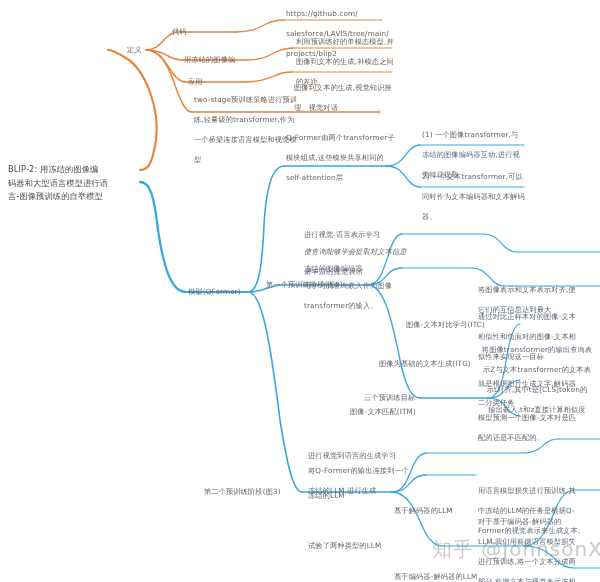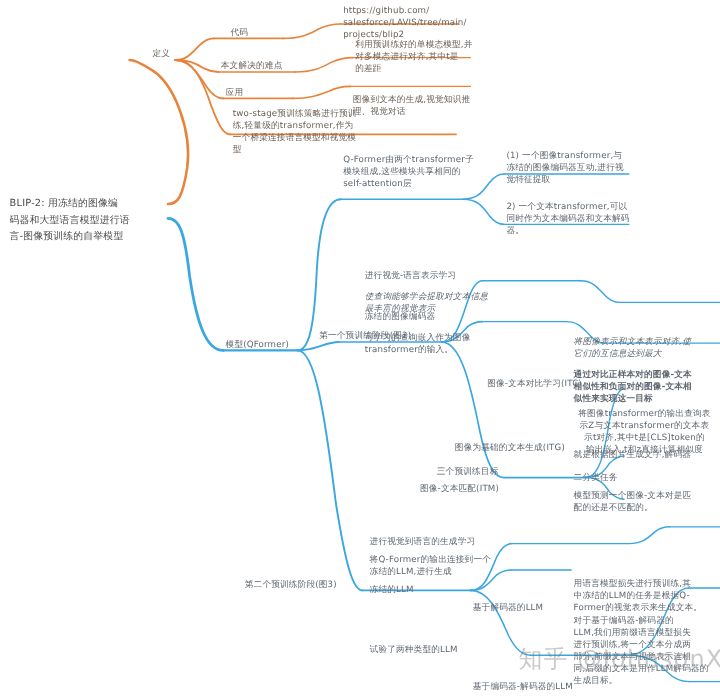--- a/index.html
+++ b/index.html
@@ -6,21 +6,21 @@
   body{
     width:600px;height:582px;
     background:#ffffff;
     font-family:"DejaVu Sans","Liberation Sans",sans-serif;
     position:relative;overflow:hidden;
   }
   #canvas{position:absolute;left:0;top:0;width:600px;height:582px;}
   .node{
     position:absolute;
     font-size:7.2px;
-    line-height:10px;
+    line-height:20px;
     color:#5a5a5a;
     letter-spacing:0.15px;
     white-space:pre-line;
   }
   .root{
     color:#4a4a4a;
     font-size:8.2px;
     line-height:13.5px;
     width:132px;
   }
@@ -115,28 +115,28 @@
     <path d="M574,568 L600,568" stroke="#3aa7e0" stroke-width="1.1"></path>
   </g>
 </svg>
 
 <div class="node root" style="left:8px;top:163px;">BLIP-2: 用冻结的图像编
 码器和大型语言模型进行语
 言-图像预训练的自举模型</div>
 
 <div class="node orange" style="left:127px;top:40px;">定义</div>
 
-<div class="node orange" style="left:192px;top:22px;text-align:right;">代码</div>
+<div class="node orange" style="left:172px;top:22px;text-align:right;">代码</div>
 <div class="node orange" style="left:286px;top:4px;width:108px;">https://github.com/
 salesforce/LAVIS/tree/main/
 projects/blip2</div>
 
-<div class="node orange" style="left:184px;top:50px;">本文解决的难点</div>
+<div class="node orange" style="left:184px;top:50px;">用冻结的图像编</div>
 <div class="node orange" style="left:296px;top:32px;width:106px;">利用预训练好的单模态模型,并
-对多模态进行对齐,其中t是
+图像到文本的生成,补模态之间
 的差距</div>
 
 <div class="node orange" style="left:188px;top:72px;">应用</div>
 <div class="node orange" style="left:294px;top:78px;width:106px;">图像到文本的生成,视觉知识推
 理、视觉对话</div>
 
 <div class="node orange" style="left:194px;top:90px;width:112px;">two-stage预训练策略进行预训
 练,轻量级的transformer,作为
 一个桥梁连接语言模型和视觉模
 型</div>
@@ -159,31 +159,31 @@
 <div class="node blue" style="left:304px;top:242px;width:112px;font-style:italic;">使查询能够学会提取对文本信息
 最丰富的视觉表示</div>
 
 <div class="node blue" style="left:304px;top:259px;">冻结的图像编码器</div>
 <div class="node blue" style="left:304px;top:276px;width:112px;">可学习的查询嵌入作为图像
 transformer的输入。</div>
 
 <div class="node blue" style="left:364px;top:388px;">三个预训练目标</div>
 
 <div class="node blue" style="left:366px;top:315px;padding-left:40px;">图像-文本对比学习(ITC)</div>
-<div class="node blue" style="left:478px;top:280px;width:116px;font-style:italic;">将图像表示和文本表示对齐,使
+<div class="node blue" style="left:478px;top:280px;width:116px;">将图像表示和文本表示对齐,使
 它们的互信息达到最大</div>
-<div class="node blue" style="left:478px;top:307px;width:116px;font-weight:bold;">通过对比正样本对的图像-文本
+<div class="node blue" style="left:478px;top:307px;width:116px;">通过对比正样本对的图像-文本
 相似性和负面对的图像-文本相
 似性来实现这一目标</div>
 <div class="node blue" style="left:478px;top:340px;width:118px;text-align:center;">将图像transformer的输出查询表
 示Z与文本transformer的文本表
 示t对齐,其中t是[CLS]token的
 输出嵌入,t和z直接计算相似度</div>
 
-<div class="node blue" style="left:343px;top:368px;padding-left:36px;">图像为基础的文本生成(ITG)</div>
+<div class="node blue" style="left:343px;top:354px;padding-left:36px;">图像为基础的文本生成(ITG)</div>
 <div class="node blue" style="left:478px;top:374px;width:118px;">就是根据图片生成文字,解码器</div>
 
 <div class="node blue" style="left:350px;top:402px;">图像-文本匹配(ITM)</div>
 <div class="node blue" style="left:478px;top:393px;width:116px;">二分类任务</div>
 <div class="node blue" style="left:478px;top:408px;width:116px;">模型预测一个图像-文本对是匹
 配的还是不匹配的。</div>
 
 <div class="node blue" style="left:204px;top:482px;">第二个预训练阶段(图3)</div>
 
 <div class="node blue" style="left:308px;top:446px;">进行视觉到语言的生成学习</div>

